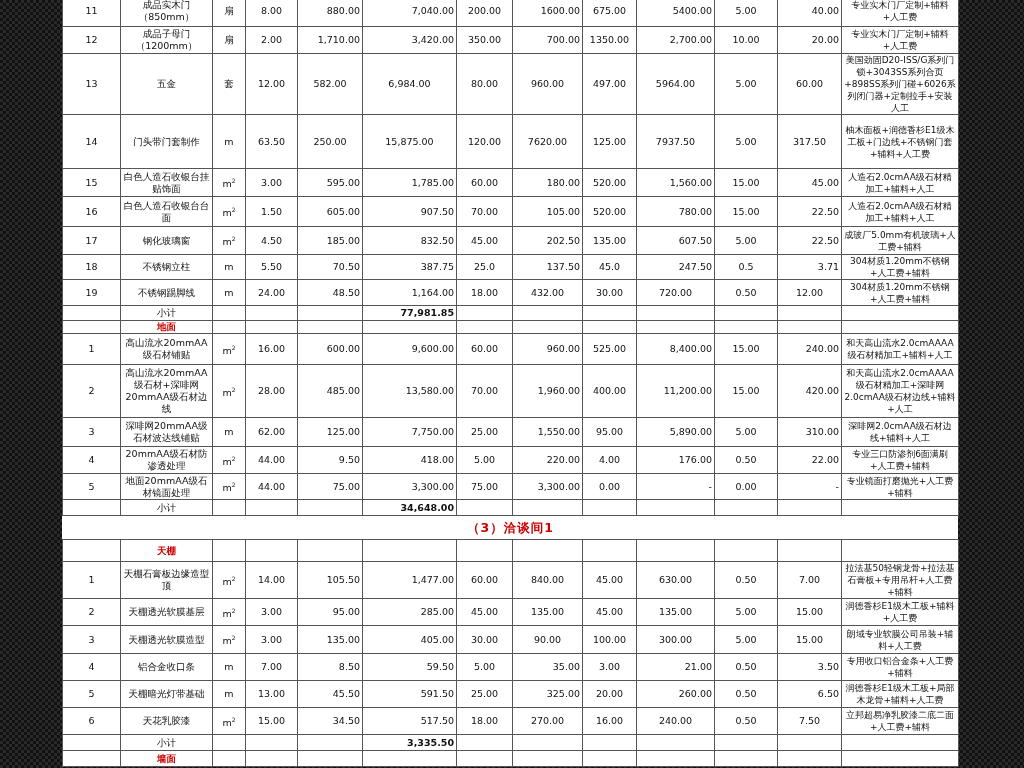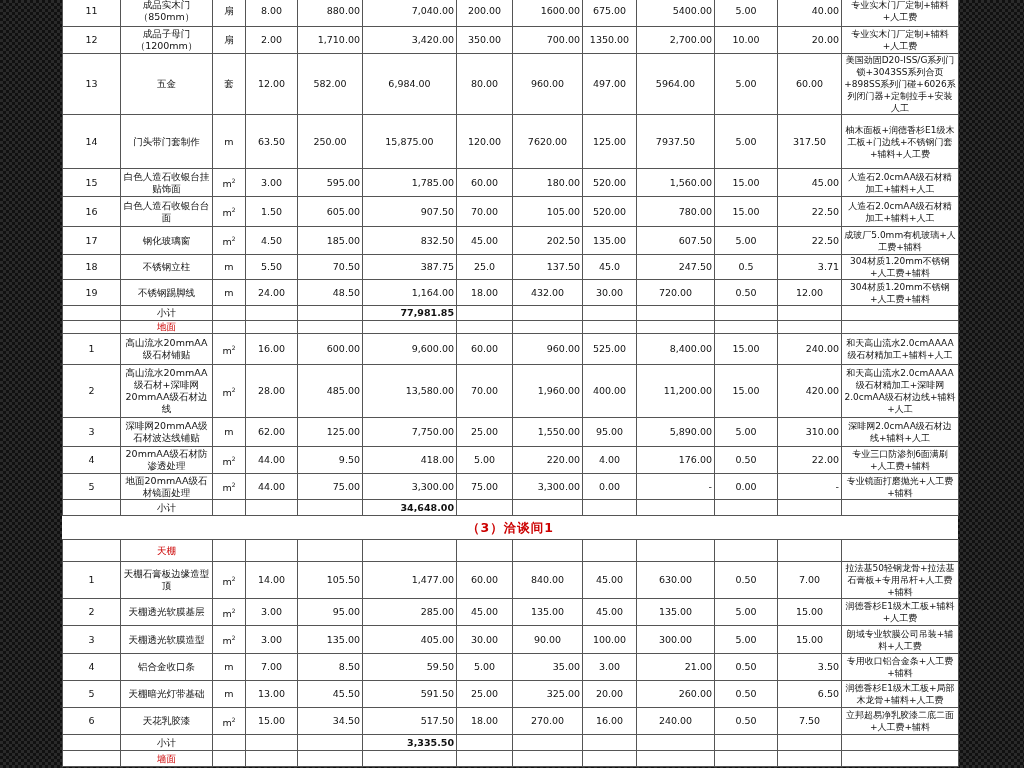--- a/index.html
+++ b/index.html
@@ -21,21 +21,21 @@
     border-collapse:collapse; table-layout:fixed; width:896px;
     font-size:9.5px; color:#111;
   }
   td {
     border:1.5px solid #555; padding:0 2px; text-align:center;
     vertical-align:middle; line-height:12px; overflow:hidden; white-space:normal;
   }
   td.r { text-align:right; }
   td.b { font-weight:bold;margin-top:40px; }
   td.note { font-size:9px; line-height:12px; }
-  td.cat { color:#c00; font-weight:normal; }
+  td.cat { color:#c00; font-weight:bold; }
   td.section { color:#c00; font-weight:bold; font-size:12.5px; text-align:center; letter-spacing:1px; border-left:none; border-right:none; }
   sup { font-size:6px; vertical-align:4px; }
 </style>
 </head>
 <body>
 
 <div class="sheet">
 <table>
   <colgroup>
     <col style="width:58px">

